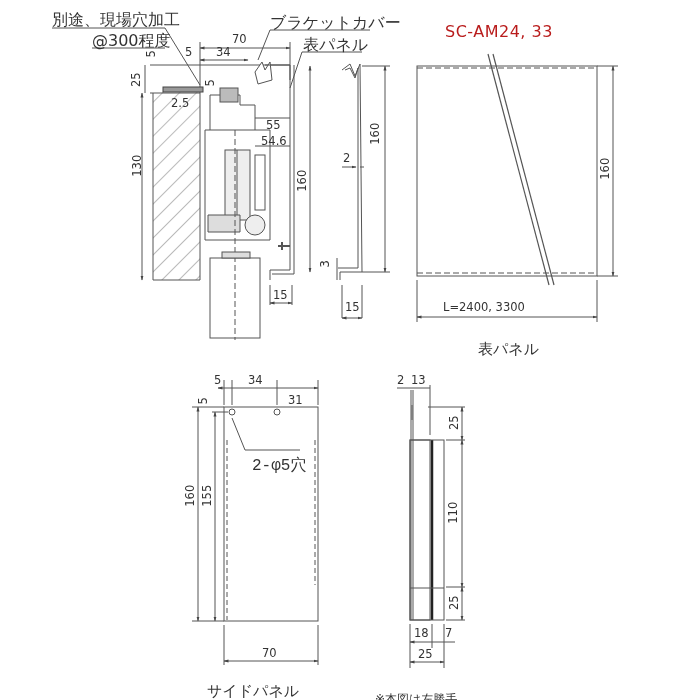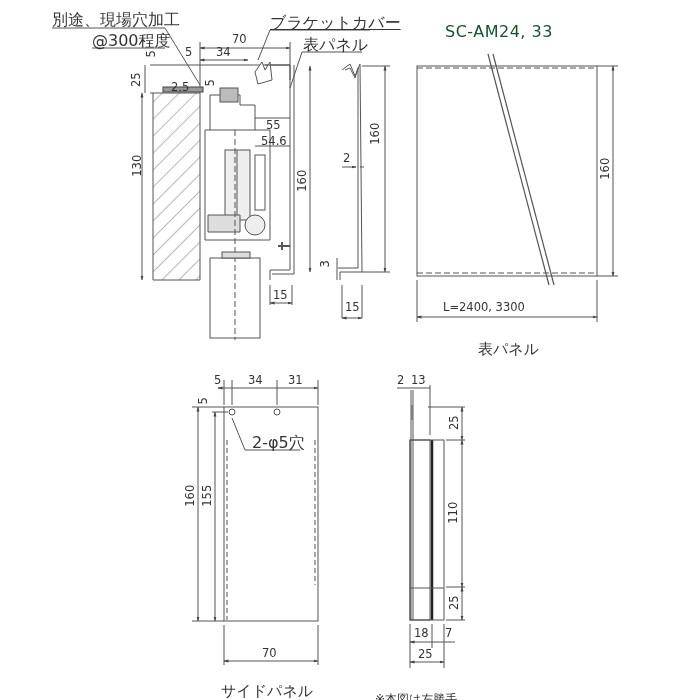--- a/index.html
+++ b/index.html
@@ -1,21 +1,21 @@
 <!DOCTYPE html>
 <html><head>
 <meta charset="utf-8">
 <style>
   html, body { margin:0; padding:0; background:#ffffff; }
   body { width:700px; height:700px; position:relative; overflow:hidden; font-family:"DejaVu Sans", sans-serif; color:#333; }
   svg { position:absolute; left:0; top:0; }
   .lbl { position:absolute; font-size:16px; color:#333; white-space:nowrap; line-height:1; }
   .dim { position:absolute; font-size:11.5px; color:#333; white-space:nowrap; line-height:1; }
   .rot { transform:rotate(-90deg); transform-origin:center center; }
-  .title { position:absolute; font-size:16px; color:#14532d; white-space:nowrap; letter-spacing:0.5px; }
+  .title { position:absolute; font-size:16px; color:#b91c1c; white-space:nowrap; letter-spacing:0.5px; }
   .cap { position:absolute; font-size:15px; color:#333; white-space:nowrap; }
   .note { position:absolute; font-size:12px; color:#333; white-space:nowrap; }
 </style>
 </head>
 <body>
 
 <svg width="700" height="700" viewBox="0 0 700 700">
   <defs>
     <pattern id="hatch" width="12" height="12" patternUnits="userSpaceOnUse" patternTransform="rotate(45)">
       <line x1="0" y1="0" x2="0" y2="12" stroke="#777" stroke-width="1"></line>
@@ -160,55 +160,55 @@
     <line x1="410" y1="624" x2="410" y2="668"></line>
     <line x1="432" y1="624" x2="432" y2="648"></line>
     <line x1="444" y1="624" x2="444" y2="668"></line>
     <line x1="410" y1="642" x2="455" y2="642" marker-start="url(#arr)"></line>
     <line x1="410" y1="662" x2="444" y2="662" marker-start="url(#arr)" marker-end="url(#arr)"></line>
   </g>
 </svg>
 
 <div class="lbl" style="left:52px;top:12px;">別途、現場穴加工</div>
 <div class="lbl" style="left:92px;top:33px;">@300程度</div>
-<div class="lbl" style="left:270px;top:15px;text-decoration:underline;">ブラケットカバー</div>
+<div class="lbl" style="left:270px;top:15px;">ブラケットカバー</div>
 <div class="lbl" style="left:303px;top:37px;">表パネル</div>
 
 <div class="dim" style="left:232px;top:34px;">70</div>
 <div class="dim" style="left:185px;top:47px;">5</div>
 <div class="dim" style="left:216px;top:47px;">34</div>
 <div class="dim rot" style="left:148px;top:48px;">5</div>
 <div class="dim rot" style="left:129px;top:74px;">25</div>
 <div class="dim rot" style="left:207px;top:77px;">5</div>
-<div class="dim" style="left:171px;top:82px;">2.5</div>
+<div class="dim" style="left:171px;top:98px;">2.5</div>
 <div class="dim" style="left:266px;top:120px;">55</div>
 <div class="dim" style="left:261px;top:136px;">54.6</div>
 <div class="dim rot" style="left:127px;top:160px;">130</div>
 <div class="dim rot" style="left:292px;top:175px;">160</div>
 <div class="dim" style="left:273px;top:290px;">15</div>
 
 <div class="dim rot" style="left:365px;top:128px;">160</div>
 <div class="dim" style="left:343px;top:153px;">2</div>
 <div class="dim rot" style="left:322px;top:258px;">3</div>
 <div class="dim" style="left:345px;top:302px;">15</div>
 
 <div class="title" style="left:445px;top:22px;">SC-AM24, 33</div>
 <div class="dim rot" style="left:595px;top:163px;">160</div>
 <div class="dim" style="left:443px;top:302px;">L=2400, 3300</div>
 <div class="cap" style="left:478px;top:340px;">表パネル</div>
 
 <div class="dim" style="left:214px;top:375px;">5</div>
 <div class="dim" style="left:248px;top:375px;">34</div>
-<div class="dim" style="left:288px;top:375px;">31</div>
+<div class="dim" style="left:288px;top:395px;">31</div>
 <div class="dim rot" style="left:200px;top:395px;">5</div>
 <div class="dim rot" style="left:180px;top:490px;">160</div>
 <div class="dim rot" style="left:197px;top:490px;">155</div>
-<div class="lbl" style="left:252px;top:435px;">2-φ5穴</div>
+<div class="lbl" style="left:252px;top:458px;font-family:Liberation Mono, monospace;">2-φ5穴</div>
 <div class="dim" style="left:262px;top:648px;">70</div>
-<div class="cap" style="left:221px;top:682px;">サイドパネル</div>
+<div class="cap" style="left:207px;top:682px;">サイドパネル</div>
 
 <div class="dim" style="left:397px;top:375px;">2</div>
 <div class="dim" style="left:411px;top:375px;">13</div>
 <div class="dim rot" style="left:447px;top:417px;">25</div>
 <div class="dim rot" style="left:443px;top:507px;">110</div>
 <div class="dim rot" style="left:447px;top:597px;">25</div>
 <div class="dim" style="left:414px;top:628px;text-align:center;">18</div>
 <div class="dim" style="left:445px;top:628px;">7</div>
 <div class="dim" style="left:418px;top:649px;">25</div>
 <div class="note" style="left:375px;top:683px;margin-top:8px;">※本図は左勝手</div>

